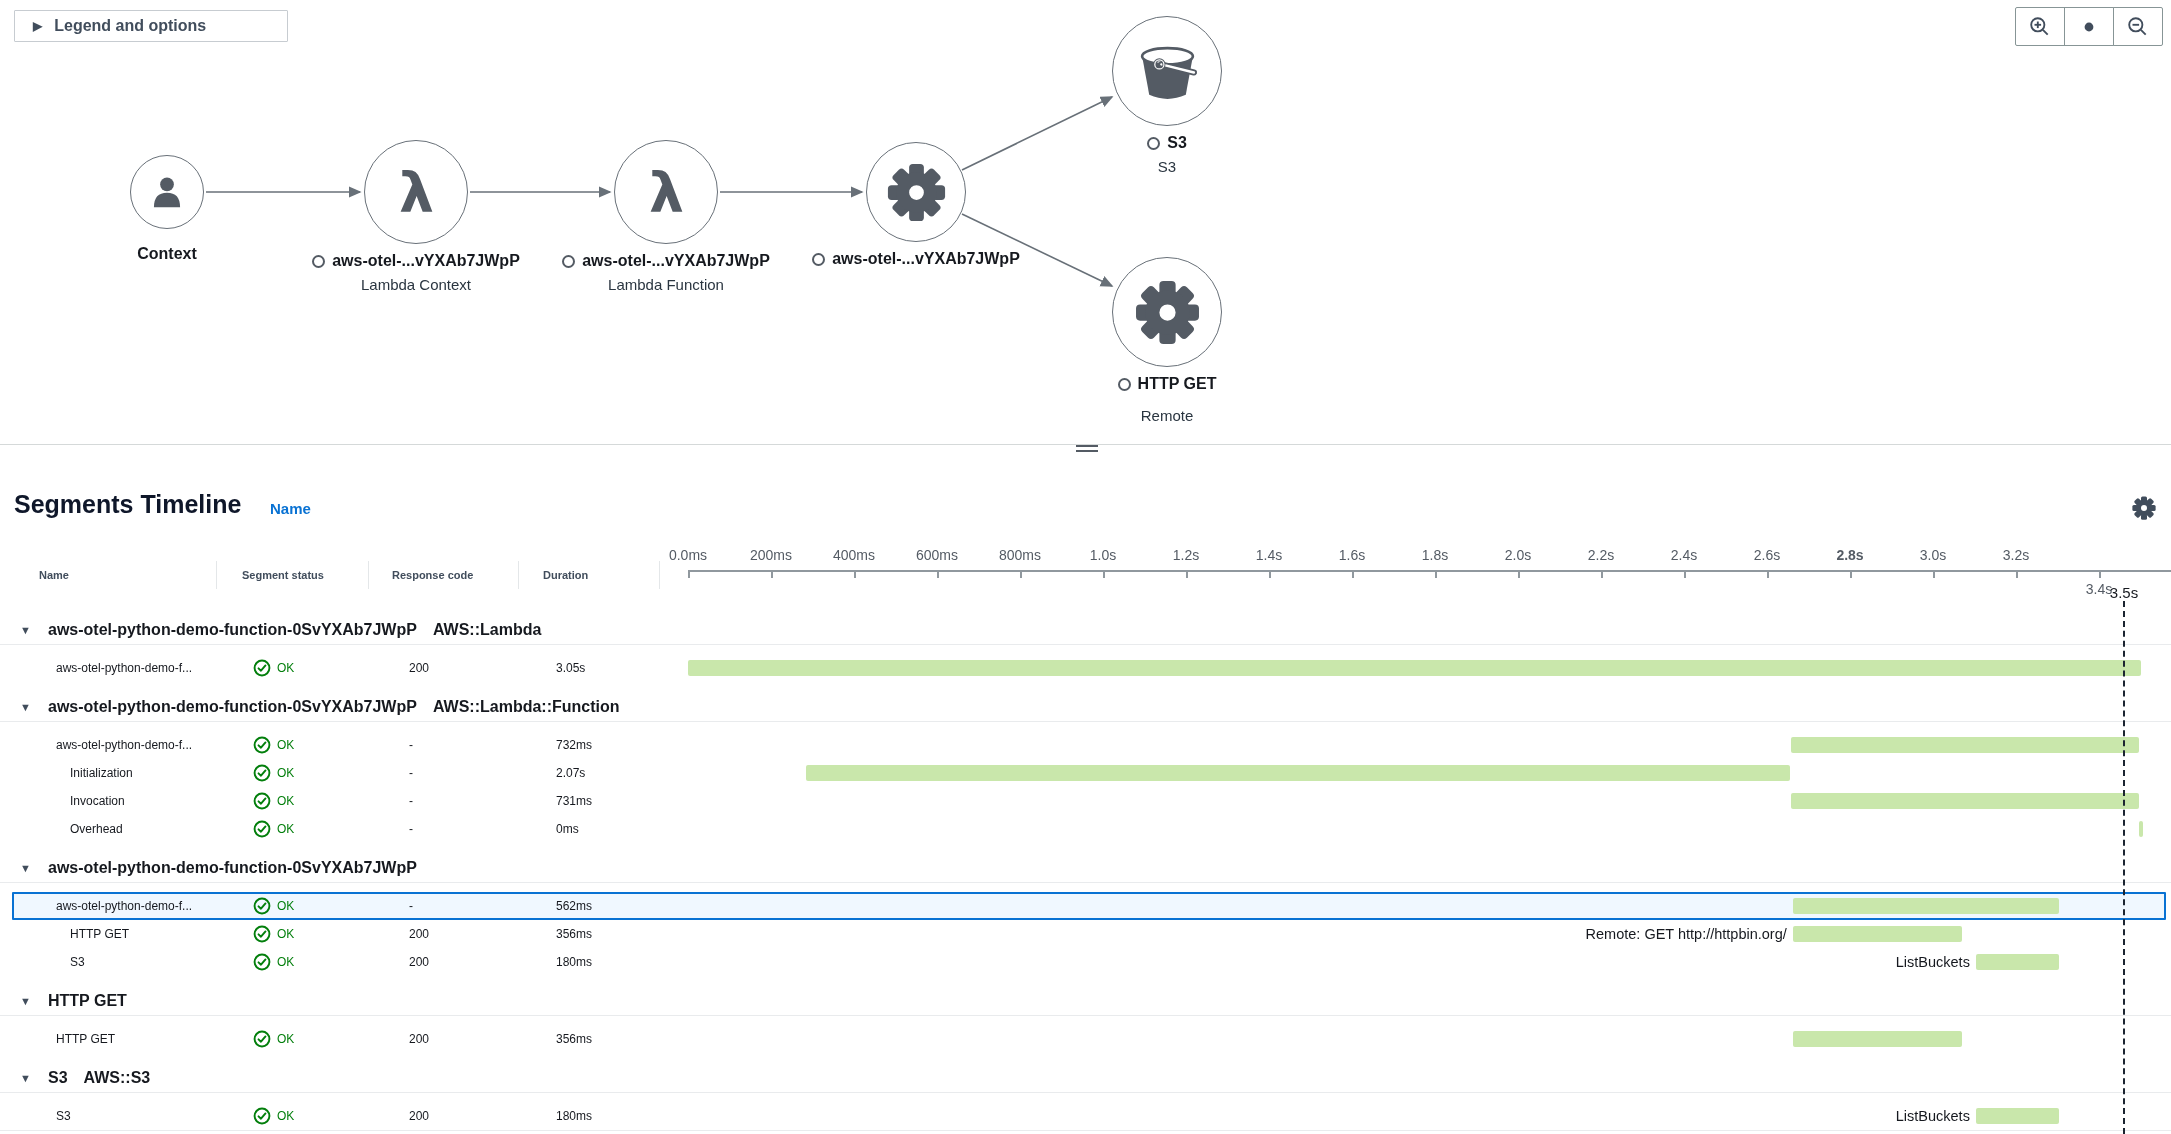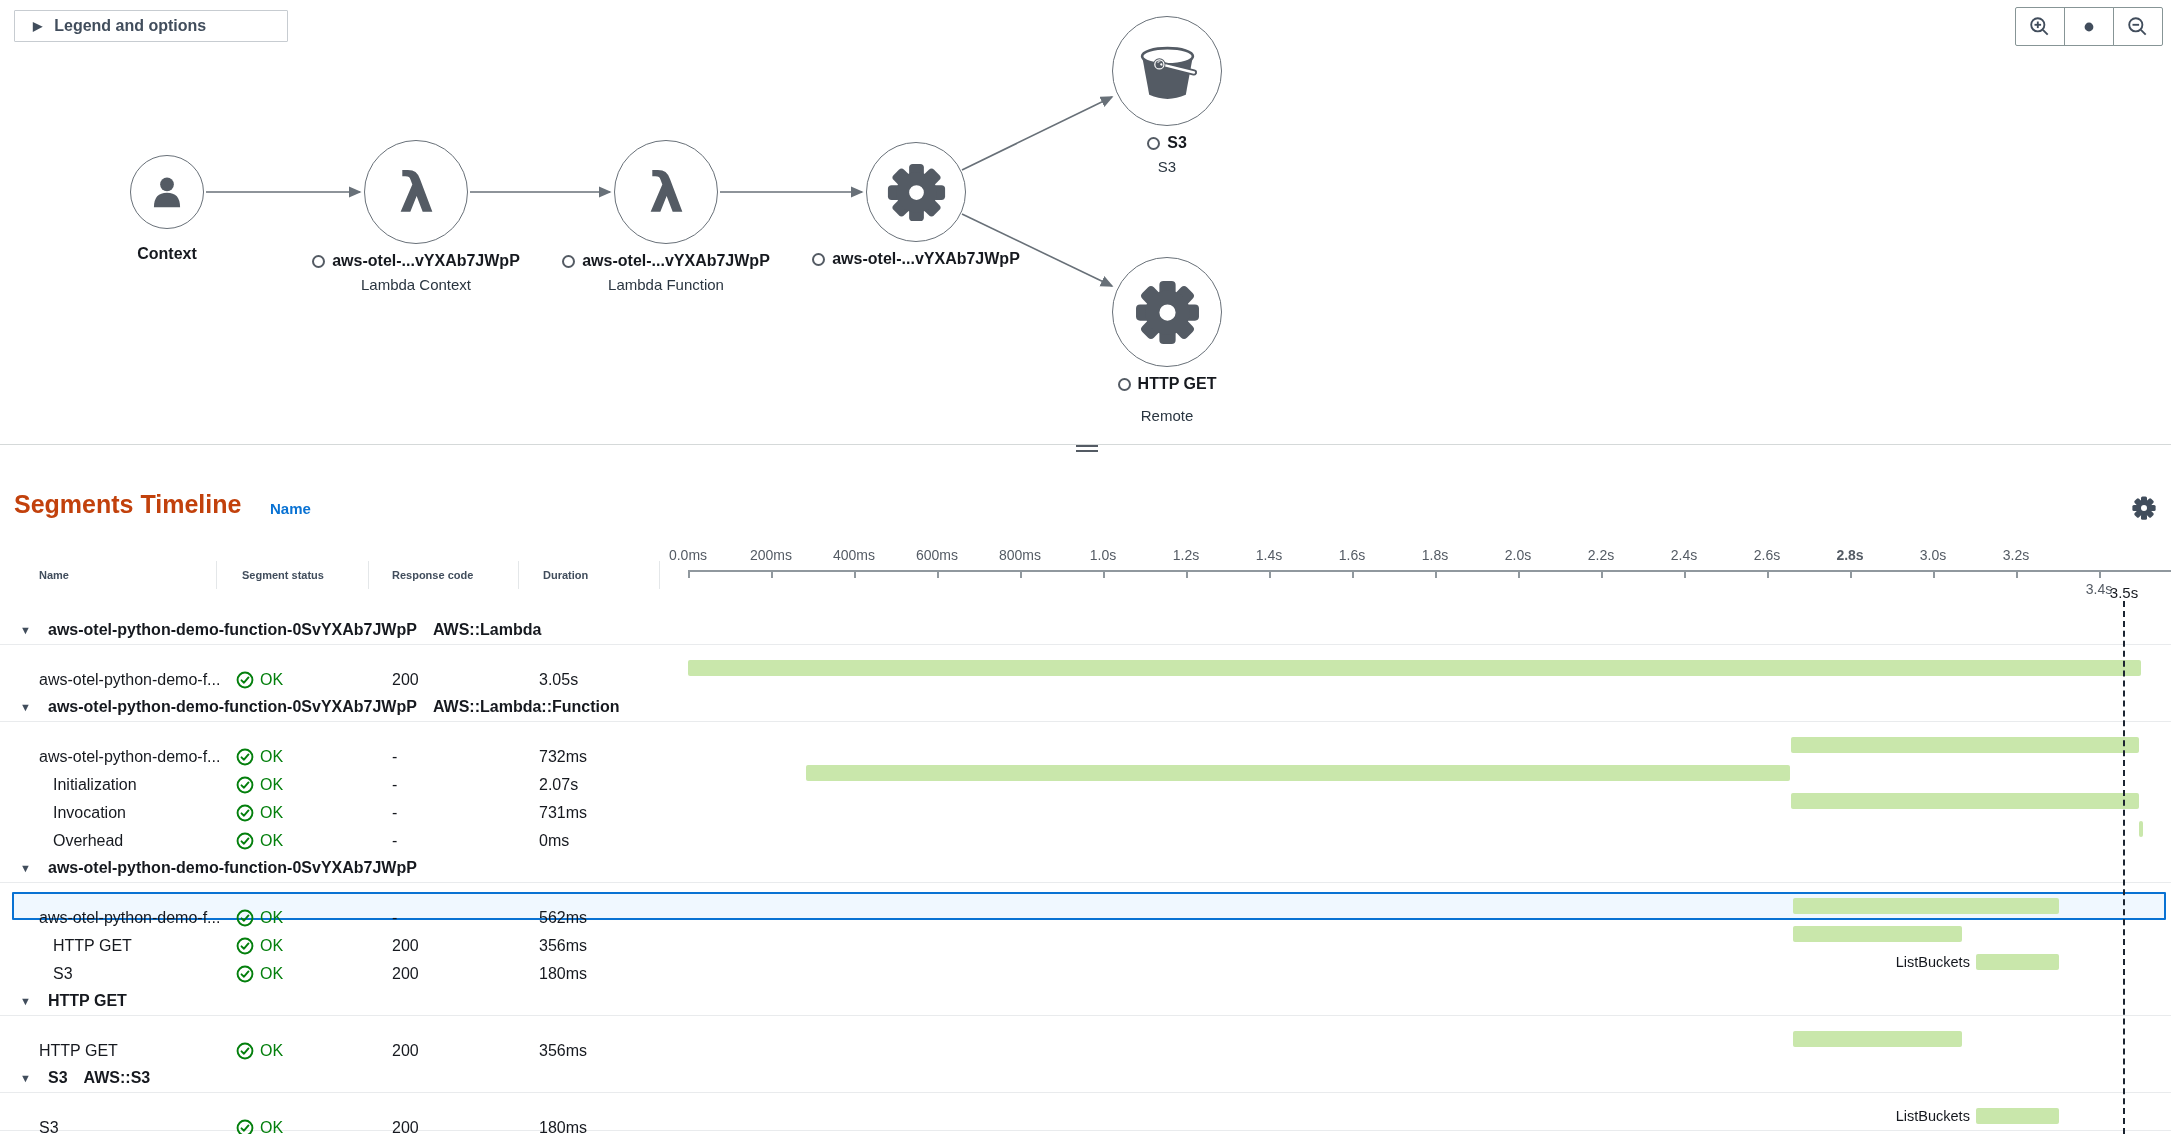--- a/index.html
+++ b/index.html
@@ -24,21 +24,21 @@
   .node-sub{position:absolute;font-size:15px;color:#2a3540;text-align:center;white-space:nowrap;}
   .sdot{display:inline-block;width:9px;height:9px;border:2px solid #545b64;border-radius:50%;background:#fff;}
 
   
   #panel-divider{position:absolute;left:0;top:444px;width:100%;height:1px;background:#d5d9d9;}
   #resize-handle{position:absolute;left:1076px;top:444px;width:22px;height:10px;cursor:row-resize;}
   #resize-handle::before,#resize-handle::after{content:"";position:absolute;left:0;width:22px;height:2px;background:#545b64;}
   #resize-handle::before{top:1px;} #resize-handle::after{top:6px;}
 
   
-  #tl-title{position:absolute;left:14px;top:490px;font-size:25px;font-weight:bold;color:#c2410c;}
+  #tl-title{position:absolute;left:14px;top:490px;font-size:25px;font-weight:bold;color:#0f172a;}
   #tl-info{position:absolute;left:270px;top:500px;font-size:15px;font-weight:bold;color:#0972d3;cursor:pointer;}
   #tl-gear{position:absolute;left:2132px;top:496px;cursor:pointer;}
   .colhead{position:absolute;top:561px;height:28px;line-height:28px;font-size:11px;font-weight:bold;color:#414d5c;}
   .colsep{position:absolute;top:561px;height:28px;width:1px;background:#e4e7e9;}
 
   
   .tick-label{position:absolute;top:547px;width:70px;margin-left:-35px;text-align:center;
     font-size:14px;color:#545b64;white-space:nowrap;}
   #ruler-line{position:absolute;top:570px;height:2px;background:#90989e;}
   .tick-mark{position:absolute;top:570px;width:2px;height:8px;background:#90989e;}
@@ -47,21 +47,21 @@
 
   
   #rows{position:absolute;left:0;top:605px;width:2171px;}
   .grp{position:relative;height:28px;margin:11px 0 9px 0;border-bottom:1px solid #e9ebed;}
   .grp-inner{position:absolute;left:20px;top:0;height:28px;display:flex;align-items:center;gap:16px;}
   .grp .tri{font-size:11px;color:#414d5c;width:12px;}
   .grp .gname,.grp .gtype{font-size:16px;font-weight:bold;color:#16191f;white-space:nowrap;}
   .row{position:relative;height:28px;width:2171px;}
   .sel-overlay{position:absolute;left:12px;top:0;width:2154px;height:28px;box-sizing:border-box;
     background:#f0f8ff;border:2px solid #0972d3;border-radius:1px;z-index:0;}
-  .cell{position:absolute;top:12px;height:28px;line-height:28px;font-size:16px;white-space:nowrap;z-index:2;}
+  .cell{position:absolute;top:0;height:28px;line-height:28px;font-size:12px;white-space:nowrap;z-index:2;margin-left:17px;}
   .cname{color:#16191f;}
   .cstatus{display:flex;align-items:center;gap:6px;color:#037f0c;}
   .bar{position:absolute;top:6px;height:16px;background:#c9e7ab;border-radius:2px;z-index:1;}
   .bar-label{position:absolute;top:0;height:28px;line-height:28px;text-align:right;font-size:14.5px;
     color:#16191f;z-index:2;white-space:nowrap;}
 </style>
 </head>
 <body>
 
 <div id="app">
@@ -375,20 +375,21 @@
         <div class="cell cstatus" style="left: 236px;">
           <svg width="18" height="18" viewBox="0 0 16 16">
             <circle cx="8" cy="8" r="6.6" fill="none" stroke="#037f0c" stroke-width="1.7"></circle>
             <path d="M4.9 8.3 L7.1 10.4 L11.1 5.7" fill="none" stroke="#037f0c" stroke-width="1.7" stroke-linecap="round" stroke-linejoin="round"></path>
           </svg>
           <span>OK</span>
         </div>
         <div class="cell" style="left: 392px;">200</div>
         <div class="cell" style="left: 539px;">356ms</div>
         <div class="bar" style="left: 1792.8px; width: 169.3px; background: rgb(201, 231, 171);"></div>
+        <div class="bar-label" style="left: 0px; width: 1786.8px;">Remote: GET http://httpbin.org/</div>
       </div>
       <div class="row">
         <div class="cell cname" style="left: 53px;">S3</div>
         <div class="cell cstatus" style="left: 236px;">
           <svg width="18" height="18" viewBox="0 0 16 16">
             <circle cx="8" cy="8" r="6.6" fill="none" stroke="#037f0c" stroke-width="1.7"></circle>
             <path d="M4.9 8.3 L7.1 10.4 L11.1 5.7" fill="none" stroke="#037f0c" stroke-width="1.7" stroke-linecap="round" stroke-linejoin="round"></path>
           </svg>
           <span>OK</span>
         </div>

